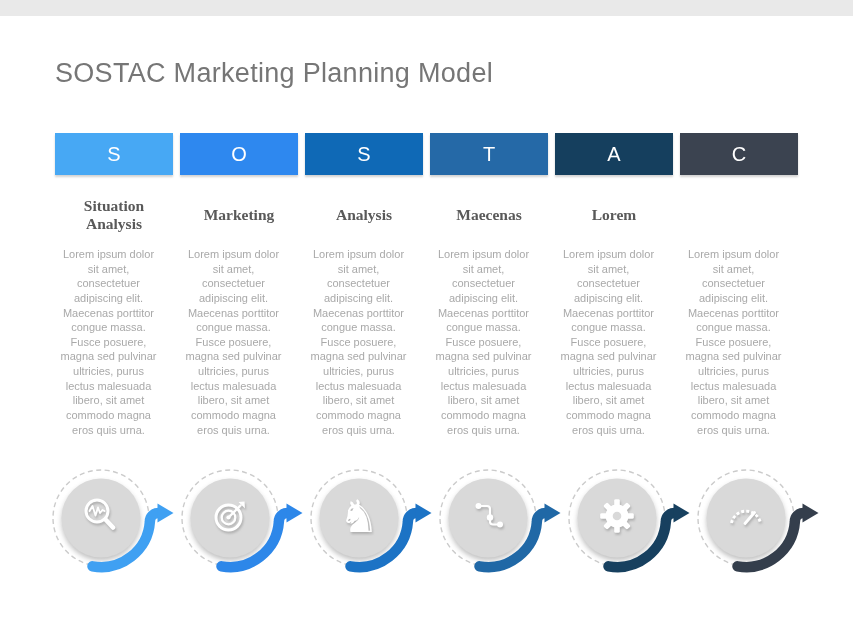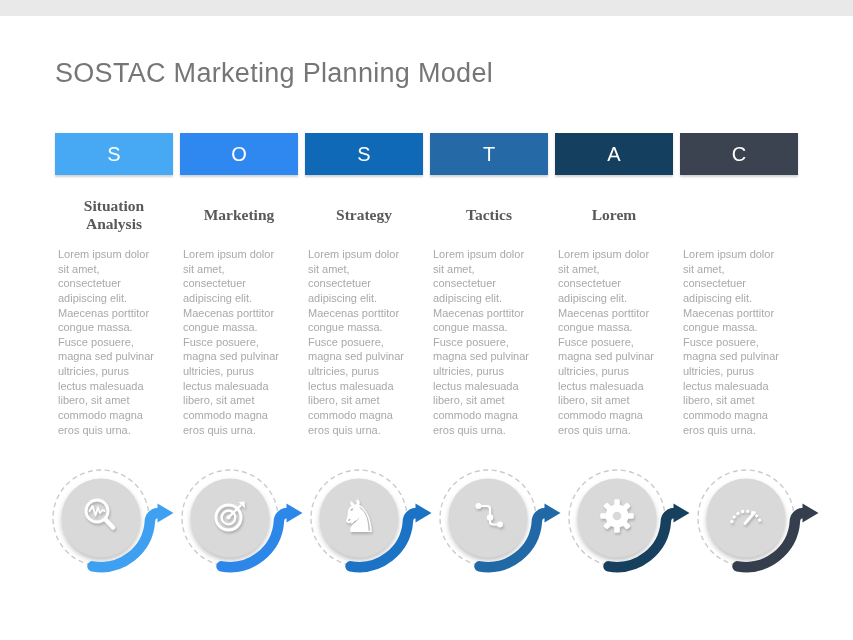--- a/index.html
+++ b/index.html
@@ -23,21 +23,21 @@
   }
   .headings { top:178px; }
   .heading {
     min-height:42px; display:flex; align-items:center; justify-content:center;
     text-align:center; font-family:"Liberation Serif", serif; font-weight:700;
     font-size:15.5px; line-height:1.18; color:#595959;
   }
   .bodies { top:231px; }
   .body-text {
     font-size:11px; line-height:1.33; color:#a9a9a9;
-    padding:0 14px 0 3px; text-align:left;
+    padding:0 14px 0 3px; text-align:center;
   }
   .icons { position:absolute; left:53px; top:444px; display:flex; }
   .step { width:129px; height:125px; position:relative; flex:none; }
   .step svg { overflow:visible; display:block; }
   .ring   { fill:none; stroke:#cbcbcb; stroke-width:1.4; stroke-dasharray:5 3.5; }
   .disc   { fill:#d9d9d9; filter:drop-shadow(0 3px 2.5px rgba(120,120,120,0.45)); }
   .glyph  { filter:drop-shadow(1.5px 2.5px 1px rgba(140,140,140,0.55)); }
   .swoosh { fill:none; stroke-width:10.5; stroke-linecap:round; }
 </style>
 </head>
@@ -64,22 +64,22 @@
         <span>A</span>
       </div>
     <div class="bar" style="background-color: rgb(59, 67, 80);">
         <span>C</span>
       </div>
   </div>
 
   <div class="row6 headings">
     <div class="heading">Situation Analysis</div>
     <div class="heading">Marketing</div>
-    <div class="heading">Strategy</div>
-    <div class="heading">Tactics</div>
+    <div class="heading">Analysis</div>
+    <div class="heading">Maecenas</div>
     <div class="heading">Lorem</div>
   </div>
 
   <div class="row6 bodies">
     <div class="body-text">Lorem ipsum dolor sit amet, consectetuer adipiscing elit. Maecenas porttitor congue massa. Fusce posuere, magna sed pulvinar ultricies, purus lectus malesuada libero, sit amet commodo magna eros quis urna.</div>
     <div class="body-text">Lorem ipsum dolor sit amet, consectetuer adipiscing elit. Maecenas porttitor congue massa. Fusce posuere, magna sed pulvinar ultricies, purus lectus malesuada libero, sit amet commodo magna eros quis urna.</div>
     <div class="body-text">Lorem ipsum dolor sit amet, consectetuer adipiscing elit. Maecenas porttitor congue massa. Fusce posuere, magna sed pulvinar ultricies, purus lectus malesuada libero, sit amet commodo magna eros quis urna.</div>
     <div class="body-text">Lorem ipsum dolor sit amet, consectetuer adipiscing elit. Maecenas porttitor congue massa. Fusce posuere, magna sed pulvinar ultricies, purus lectus malesuada libero, sit amet commodo magna eros quis urna.</div>
     <div class="body-text">Lorem ipsum dolor sit amet, consectetuer adipiscing elit. Maecenas porttitor congue massa. Fusce posuere, magna sed pulvinar ultricies, purus lectus malesuada libero, sit amet commodo magna eros quis urna.</div>
     <div class="body-text">Lorem ipsum dolor sit amet, consectetuer adipiscing elit. Maecenas porttitor congue massa. Fusce posuere, magna sed pulvinar ultricies, purus lectus malesuada libero, sit amet commodo magna eros quis urna.</div>

